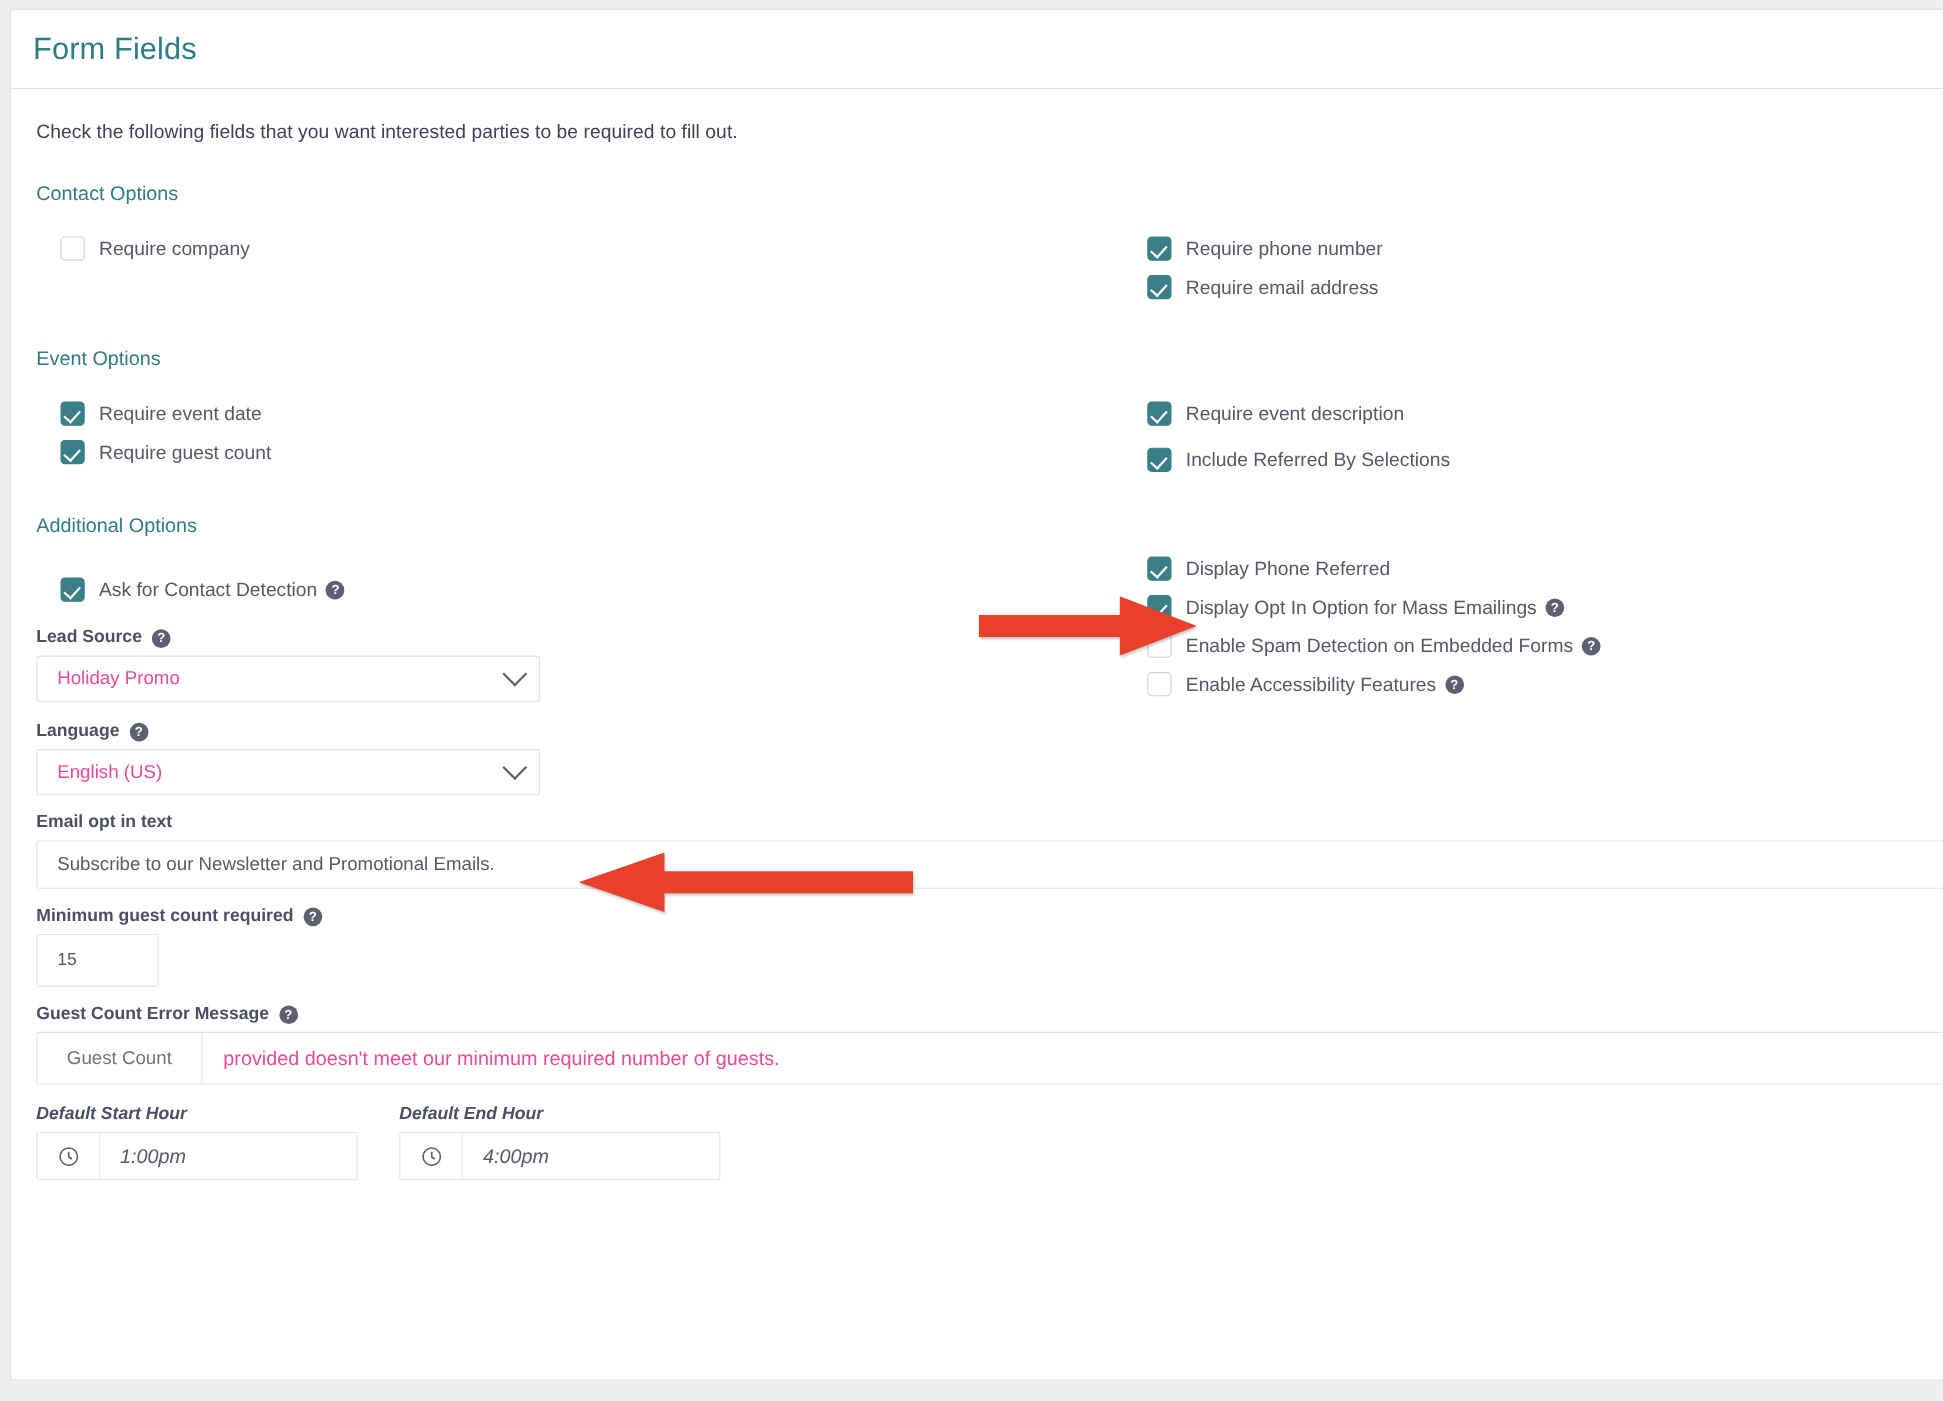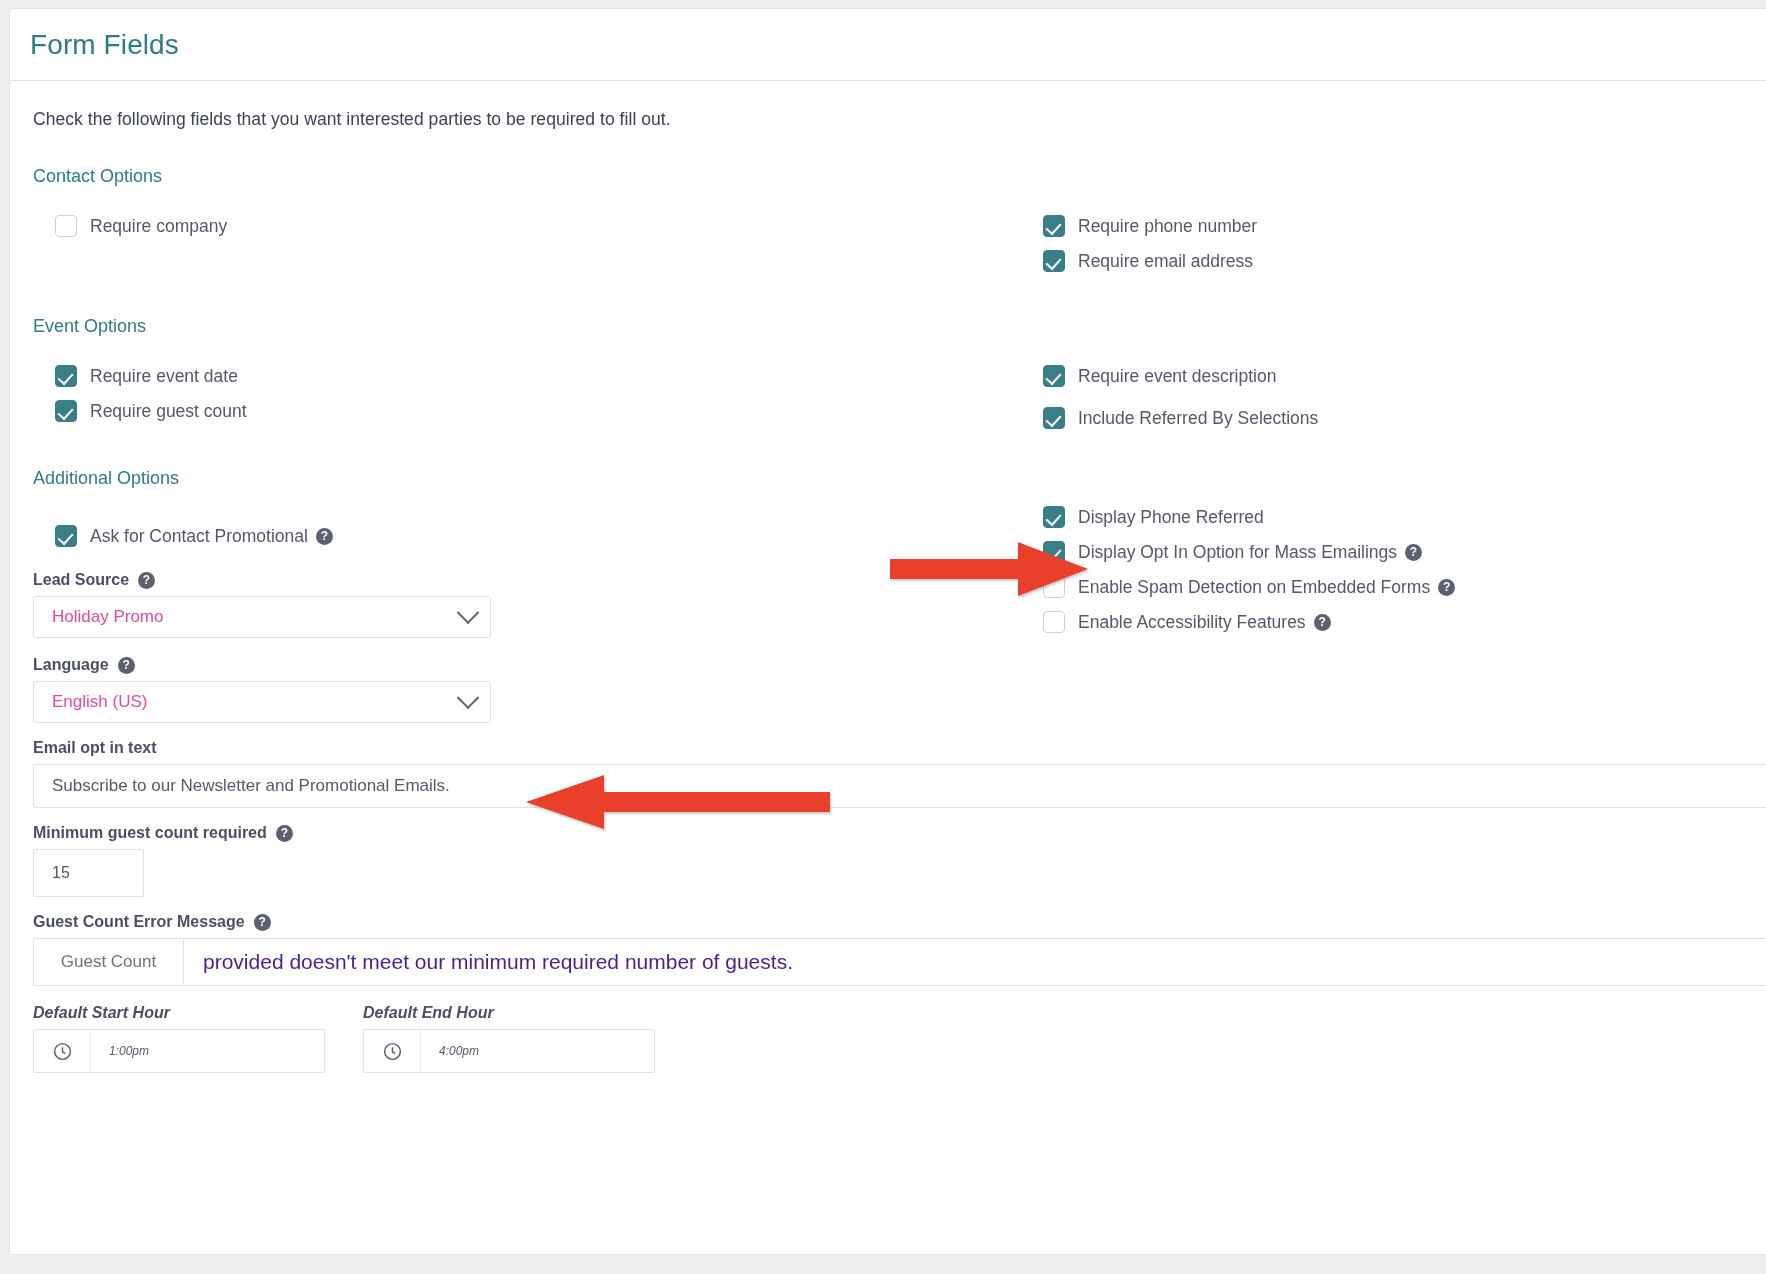--- a/index.html
+++ b/index.html
@@ -191,22 +191,22 @@
     justify-content: center;
     color: #737373;
     font-size: 17px;
     border-right: 1px solid #e2e4e7;
     flex: 0 0 auto;
   }
   .msg-rest {
     display: flex;
     align-items: center;
     padding-left: 19px;
-    font-size: 21px;
-    color: #4c1d95;
+    font-size: 18px;
+    color: #ec4899;
   }
   .hour-row { display: flex; }
   .hour-group { margin-right: 38px; font-style: italic; }
   .time-input {
     width: 292px;
     height: 44px;
     border: 1px solid #e2e4e7;
     border-radius: 2px;
     background: #fff;
     display: flex;
@@ -218,21 +218,21 @@
     display: flex;
     align-items: center;
     justify-content: center;
     border-right: 1px solid #e9ebee;
     flex: 0 0 auto;
   }
   .time-val {
     display: flex;
     align-items: center;
     padding-left: 18px;
-    font-size: 12px;
+    font-size: 18px;
     color: #55596c;
     text-align: right;
   }
   .arrow {
     position: absolute;
     pointer-events: none;
     filter: drop-shadow(1px 2px 1px rgba(0,0,0,0.22));
   }
 </style>
 </head>
@@ -319,21 +319,21 @@
             <span class="cbox off"></span>
             <span class="chk-label">Enable Accessibility Features</span>
             <span class="help">?</span>
           </div>
         </div>
 
         <div style="margin-top:34px;margin-left:3px;">
 
           <div class="chk-row">
             <span class="cbox on"></span>
-            <span class="chk-label">Ask for Contact Promotional</span>
+            <span class="chk-label">Ask for Contact Detection</span>
             <span class="help">?</span>
           </div>
 
           <div style="margin-top:22px;">
             <div class="fld-label">
               <span>Lead Source</span>
               <span class="help">?</span>
             </div>
             <div class="select-box">
               <span class="select-val">Holiday Promo</span>

